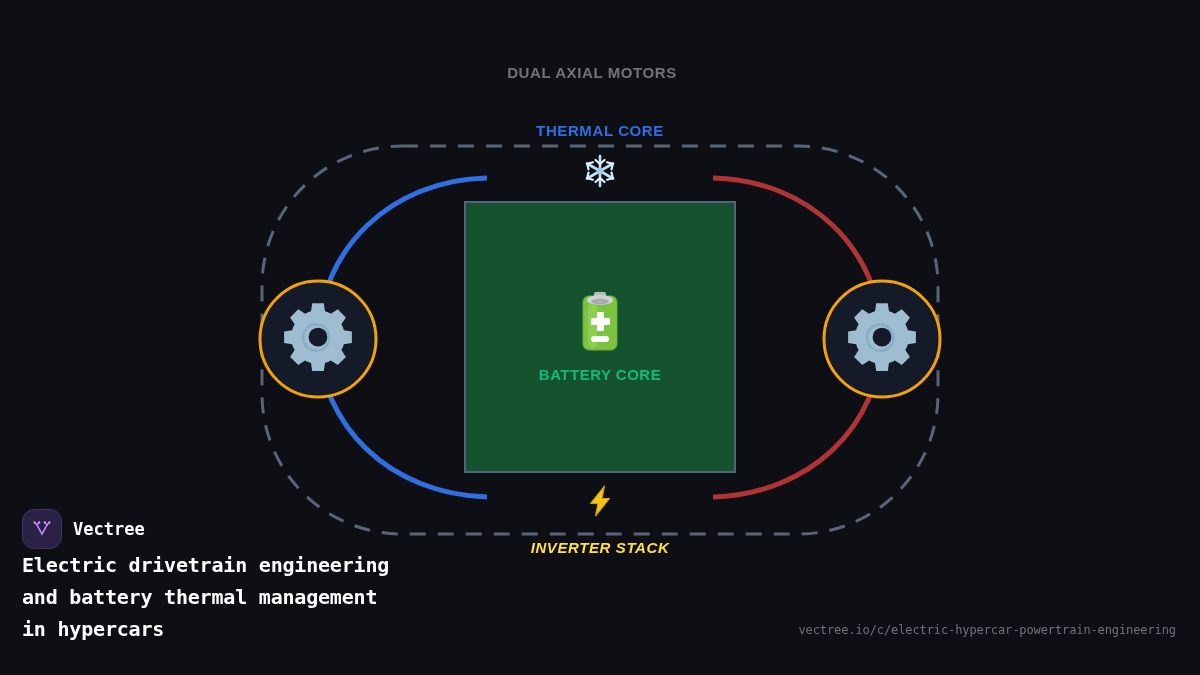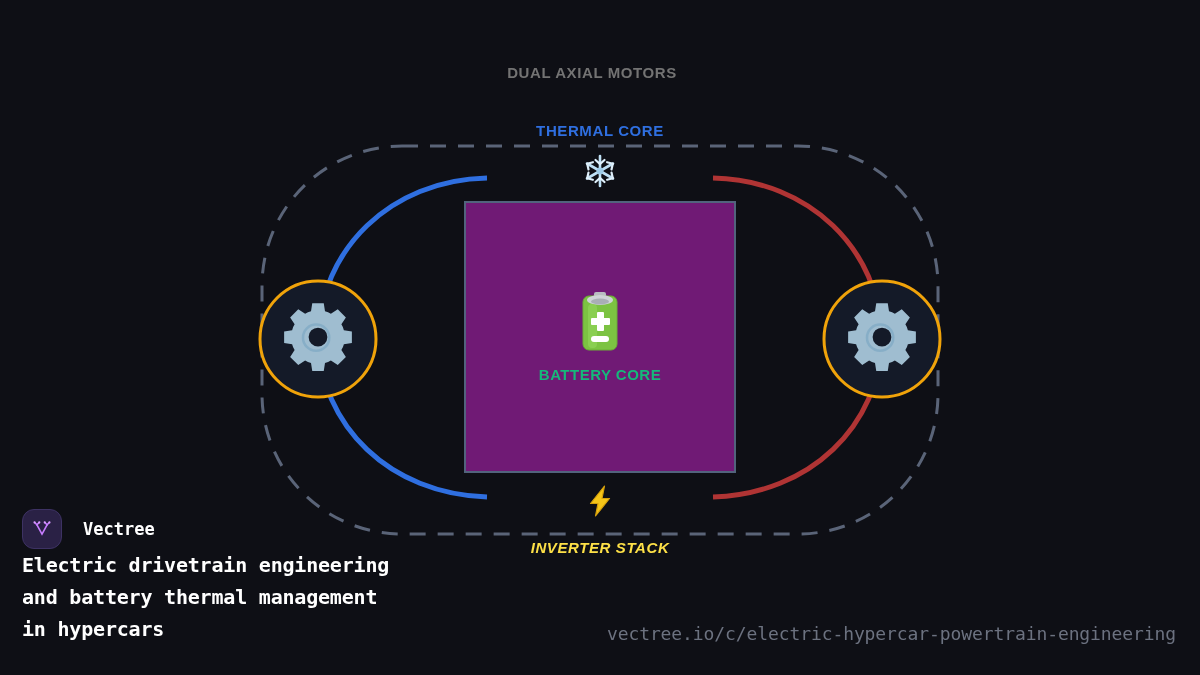--- a/index.html
+++ b/index.html
@@ -52,21 +52,21 @@
     font-style: italic;
   }
 
   
   #core-box {
     position: absolute;
     left: 464px;
     top: 201px;
     width: 272px;
     height: 272px;
-    background: #701a75;
+    background: #14532d;
     border: 2px solid #52637d;
     box-sizing: border-box;
   }
   #core-inner {
     position: absolute;
     left: 0;
     top: 0;
     width: 100%;
     height: 100%;
     display: flex;
@@ -97,21 +97,21 @@
   #snowflake-node { left: 600px; top: 171px; }
   #bolt-node { left: 600px; top: 501px; }
 
   
   #footer-brand {
     position: absolute;
     left: 22px;
     top: 509px;
     display: flex;
     align-items: center;
-    gap: 21px;
+    gap: 11px;
   }
   #brand-logo {
     width: 38px;
     height: 38px;
     border-radius: 12px;
     background: #2a2145;
     border: 1px solid #3d3263;
     display: flex;
     align-items: center;
     justify-content: center;
@@ -133,21 +133,21 @@
     line-height: 32px;
     color: #ffffff;
     white-space: pre-line;
     letter-spacing: -0.2px;
   }
   #footer-url {
     position: absolute;
     right: 24px;
     top: 623px;
     font-family: "DejaVu Sans Mono", "Liberation Mono", monospace;
-    font-size: 18px;
+    font-size: 12px;
     color: #6c7280;
     letter-spacing: -0.1px;
   }
 </style>
 </head>
 <body>
 
 <div id="stage">
 
   <svg id="diagram-svg" viewBox="0 0 1200 675" xmlns="http://www.w3.org/2000/svg">

